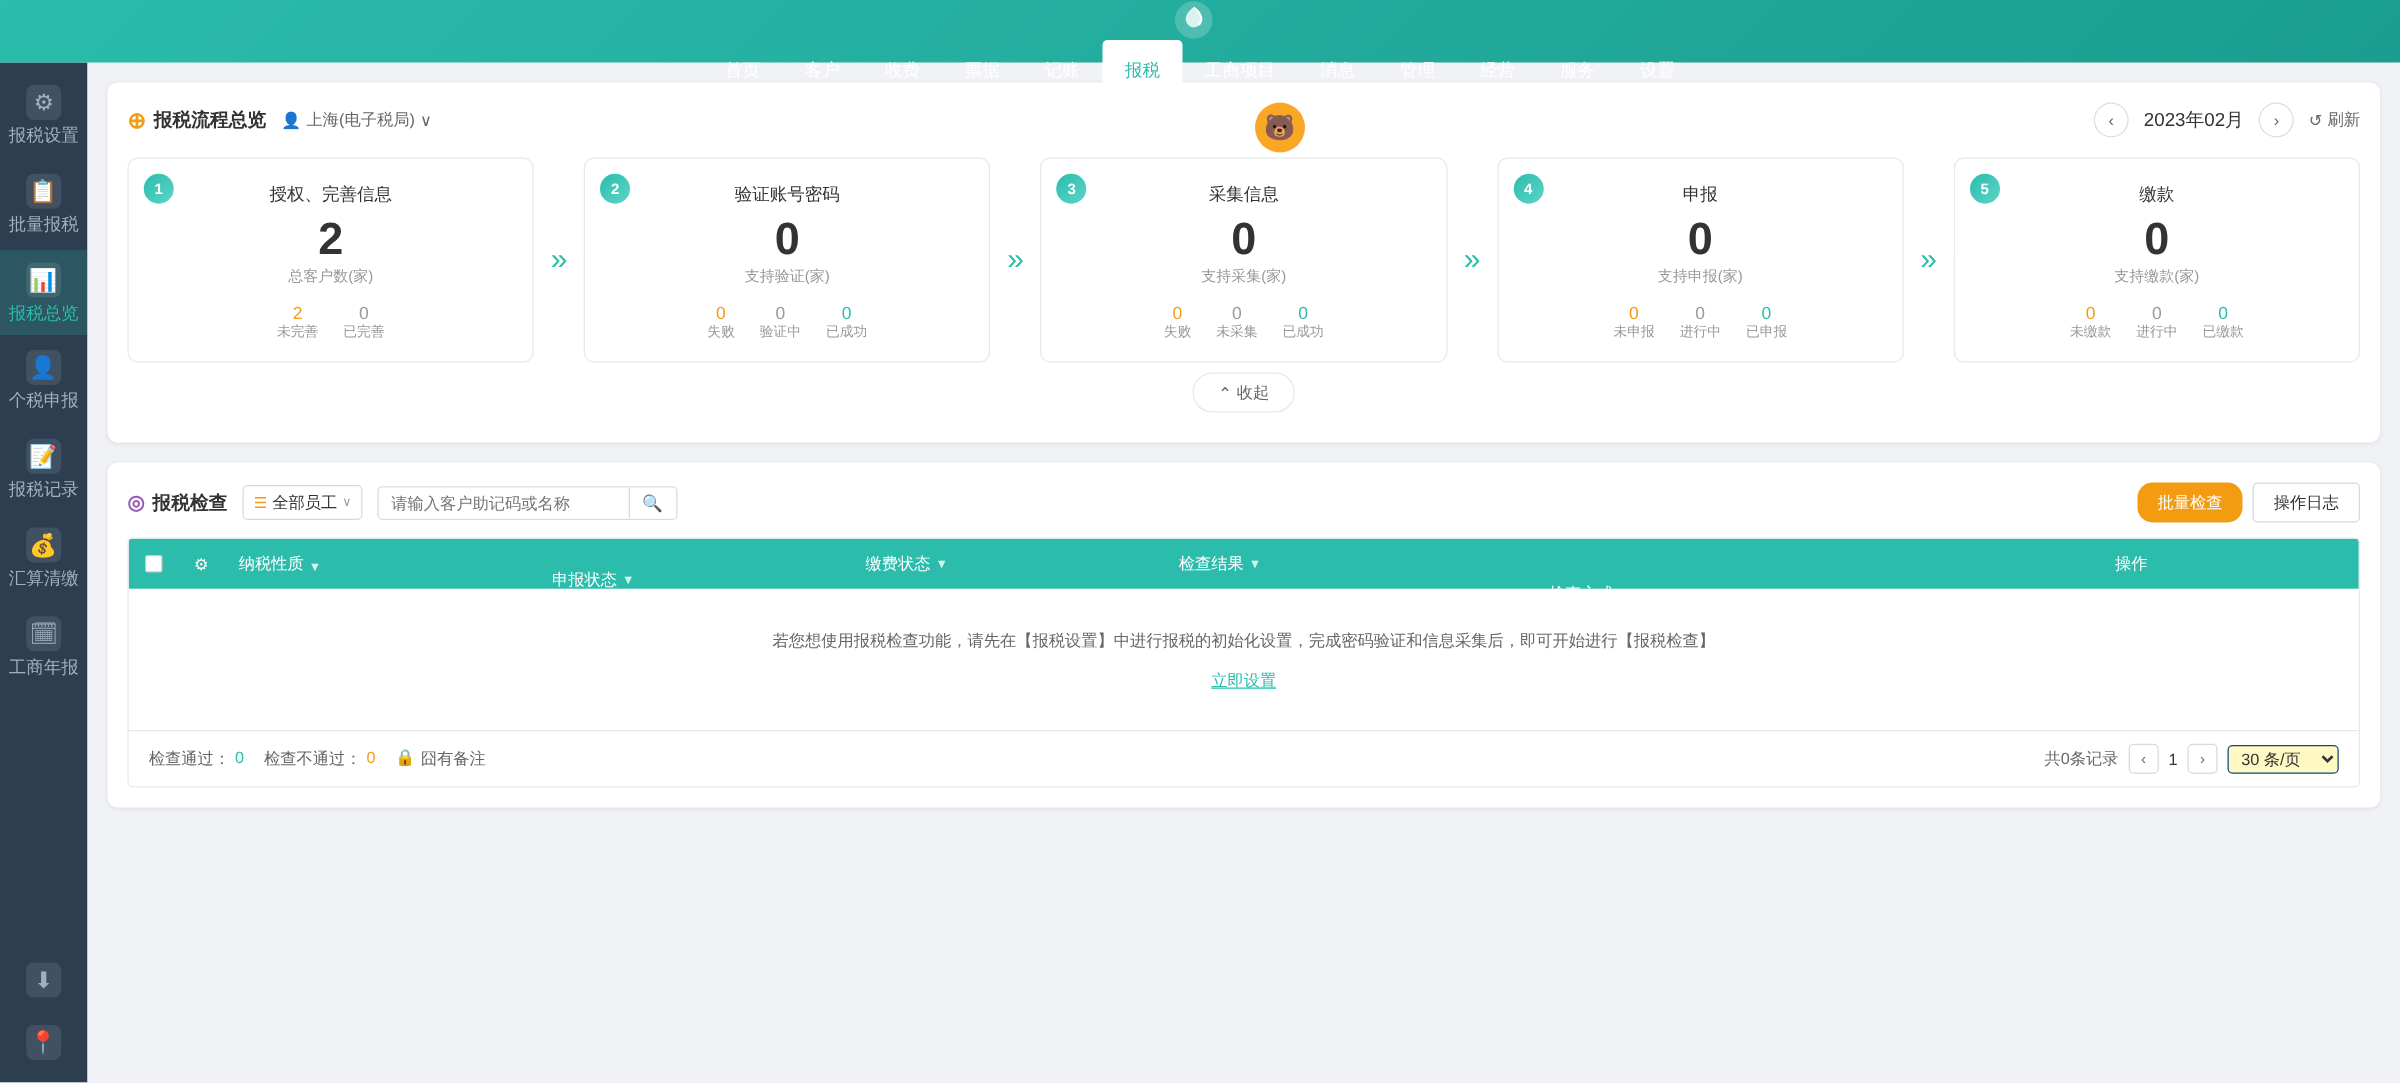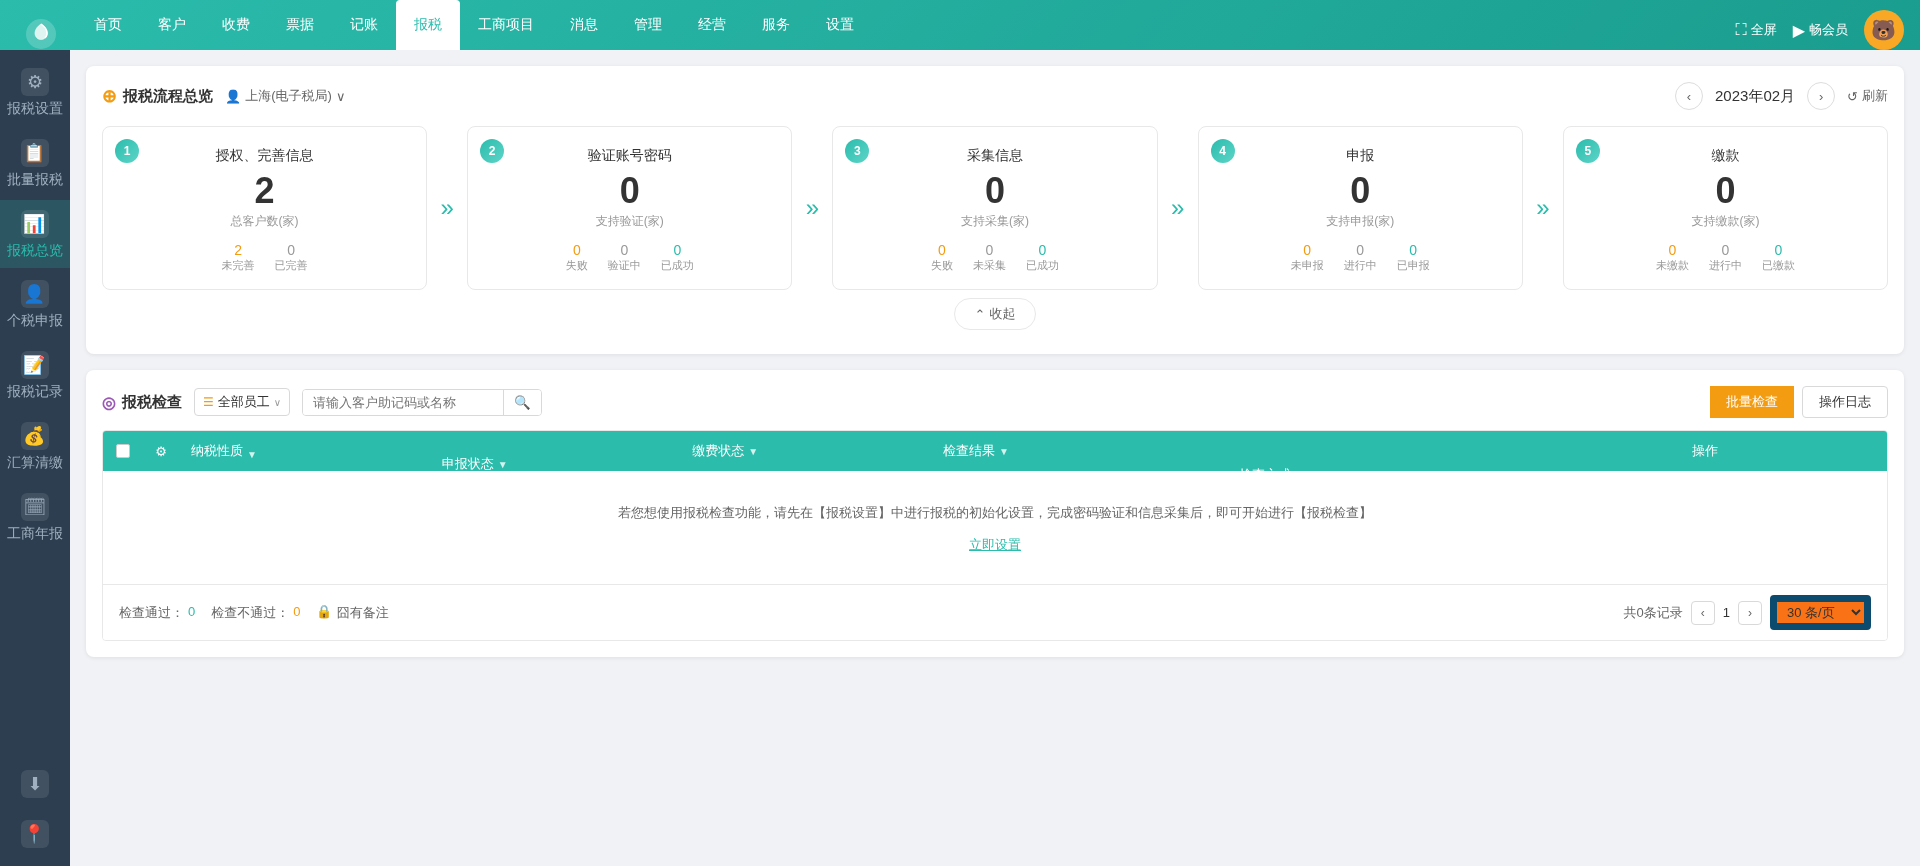--- a/index.html
+++ b/index.html
@@ -3,24 +3,25 @@
   <meta charset="utf-8">
   <style>
     * { box-sizing: border-box; margin: 0; padding: 0; }
     body { font-family: "Microsoft YaHei", "PingFang SC", sans-serif; font-size: 13px; background: #f0f2f5; color: #333; width: 1920px; height: 866px; overflow: hidden; }
 
     
     .top-nav {
       height: 50px;
       background: linear-gradient(135deg, #2bbcac 0%, #1a9d8e 100%);
       display: flex;
-      align-items: flex-end;
+      align-items: center;
       padding: 0 16px;
       position: relative;
       z-index: 100;
+      flex-direction: column;
     }
     .top-nav-logo {
       width: 50px;
       display: flex;
       align-items: center;
       justify-content: center;
       margin-right: 10px;
     }
     .top-nav-logo svg { width: 32px; height: 32px; }
     .top-nav-items {
@@ -348,21 +349,21 @@
     }
     .check-header-right {
       margin-left: auto;
       display: flex;
       gap: 8px;
     }
     .btn-primary {
       background: #f39c12;
       color: #fff;
       border: none;
-      border-radius: 0;
+      border-radius: 12px;
       padding: 6px 16px;
       cursor: pointer;
       font-size: 13px;
     }
     .btn-default {
       background: #fff;
       color: #333;
       border: 1px solid #d9d9d9;
       border-radius: 4px;
       padding: 6px 16px;
@@ -447,26 +448,26 @@
       justify-content: center;
       cursor: pointer;
       font-size: 12px;
       color: #666;
     }
     .page-current {
       font-size: 13px;
       color: #333;
     }
     .page-size-select {
-      border: 7px solid #0c4a6e;
+      border: 1px solid #0c4a6e;
       border-radius: 4px;
       padding: 2px 6px;
       font-size: 13px;
       color: #333;
-      background: #f97316;
+      background: #fef9c3;
       cursor: pointer;
     }
 
     
     .table-scroll {
       max-height: 150px;
       overflow-y: auto;
       position: relative;
     }
     .table-scroll::-webkit-scrollbar { width: 8px; }

